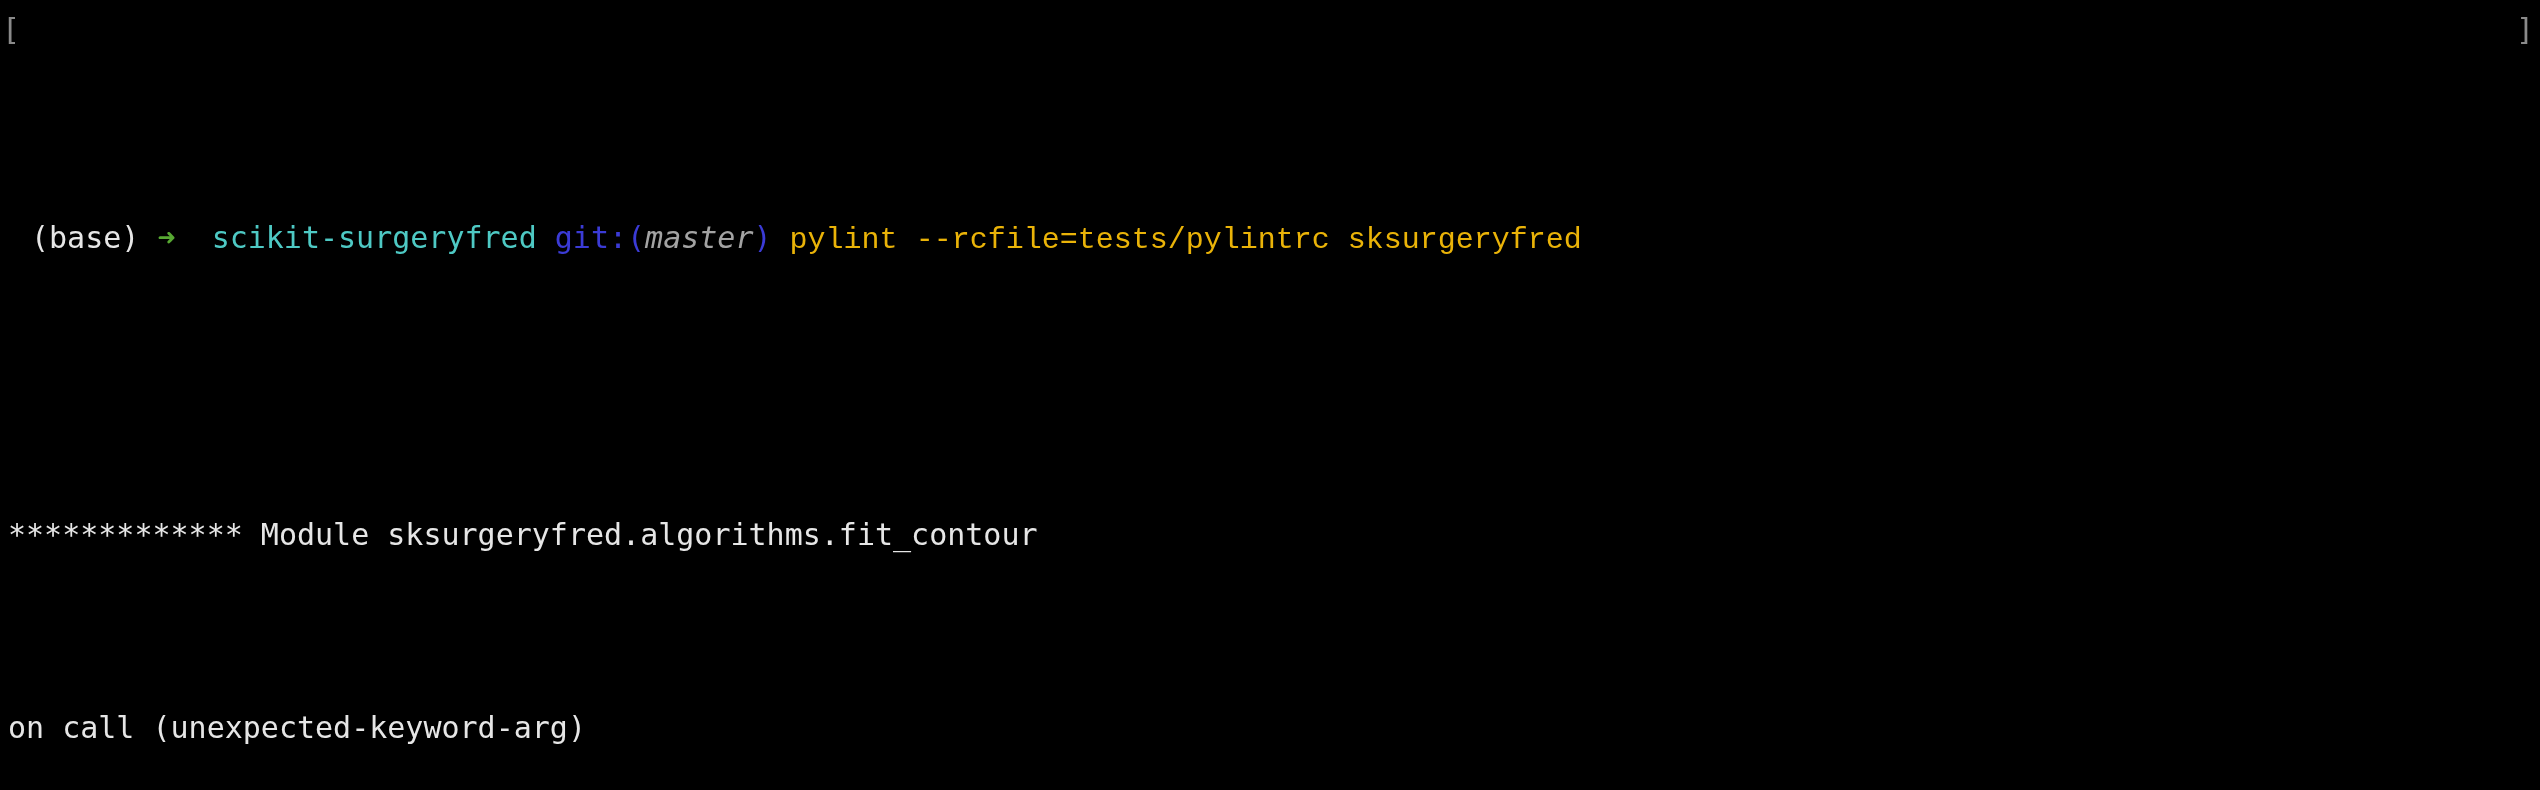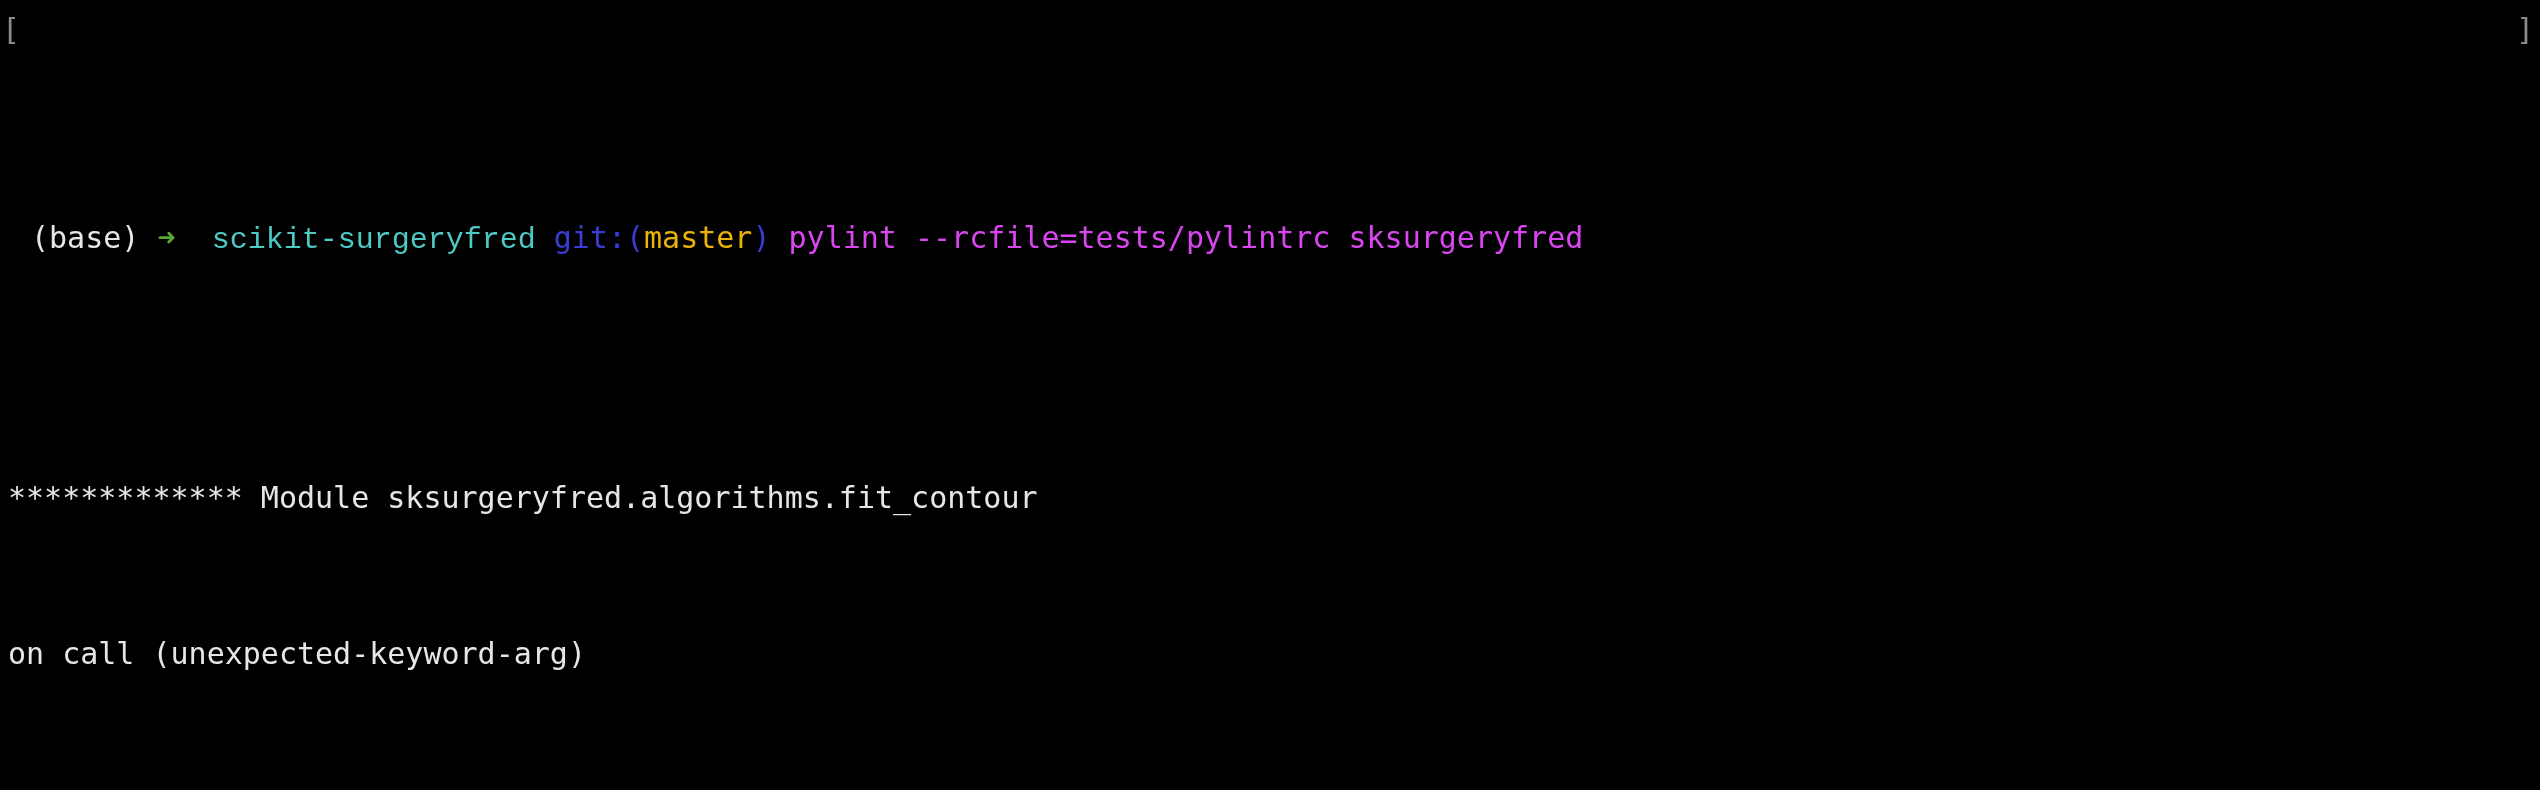--- a/index.html
+++ b/index.html
@@ -44,26 +44,26 @@
     font-size: 30px;
     line-height: 52px;
     top: 4px;
   }
   .edge-bracket.left  { left: 2px; }
   .edge-bracket.right { right: 6px; }
 
   
   .tok-conda   { color: #e6e6e6; margin-left: 23px; }
   .tok-arrow   { color: #57a832; }
-  .tok-dir     { color: #4ec9c4; font-family: Liberation Mono, monospace; }
+  .tok-dir     { color: #4ec9c4; }
   .tok-gitkw   { color: #3b3bd6; }
   .tok-paren   { color: #3b3bd6; }
-  .tok-branch  { color: #eab308; }
-  .tok-cmd     { color: #d946ef; }
-  .tok-out     { color: #e6e6e6; }
+  .tok-branch  { color: #a3a3a3; font-style: italic; }
+  .tok-cmd     { color: #eab308; font-family: Liberation Mono, monospace; }
+  .tok-out     { color: #e6e6e6; margin-top: 37px; }
 </style>
 </head>
 <body>
 
 <div id="terminal">
 
   <span class="edge-bracket left">[</span>
 
   <span class="edge-bracket right">]</span>
 

